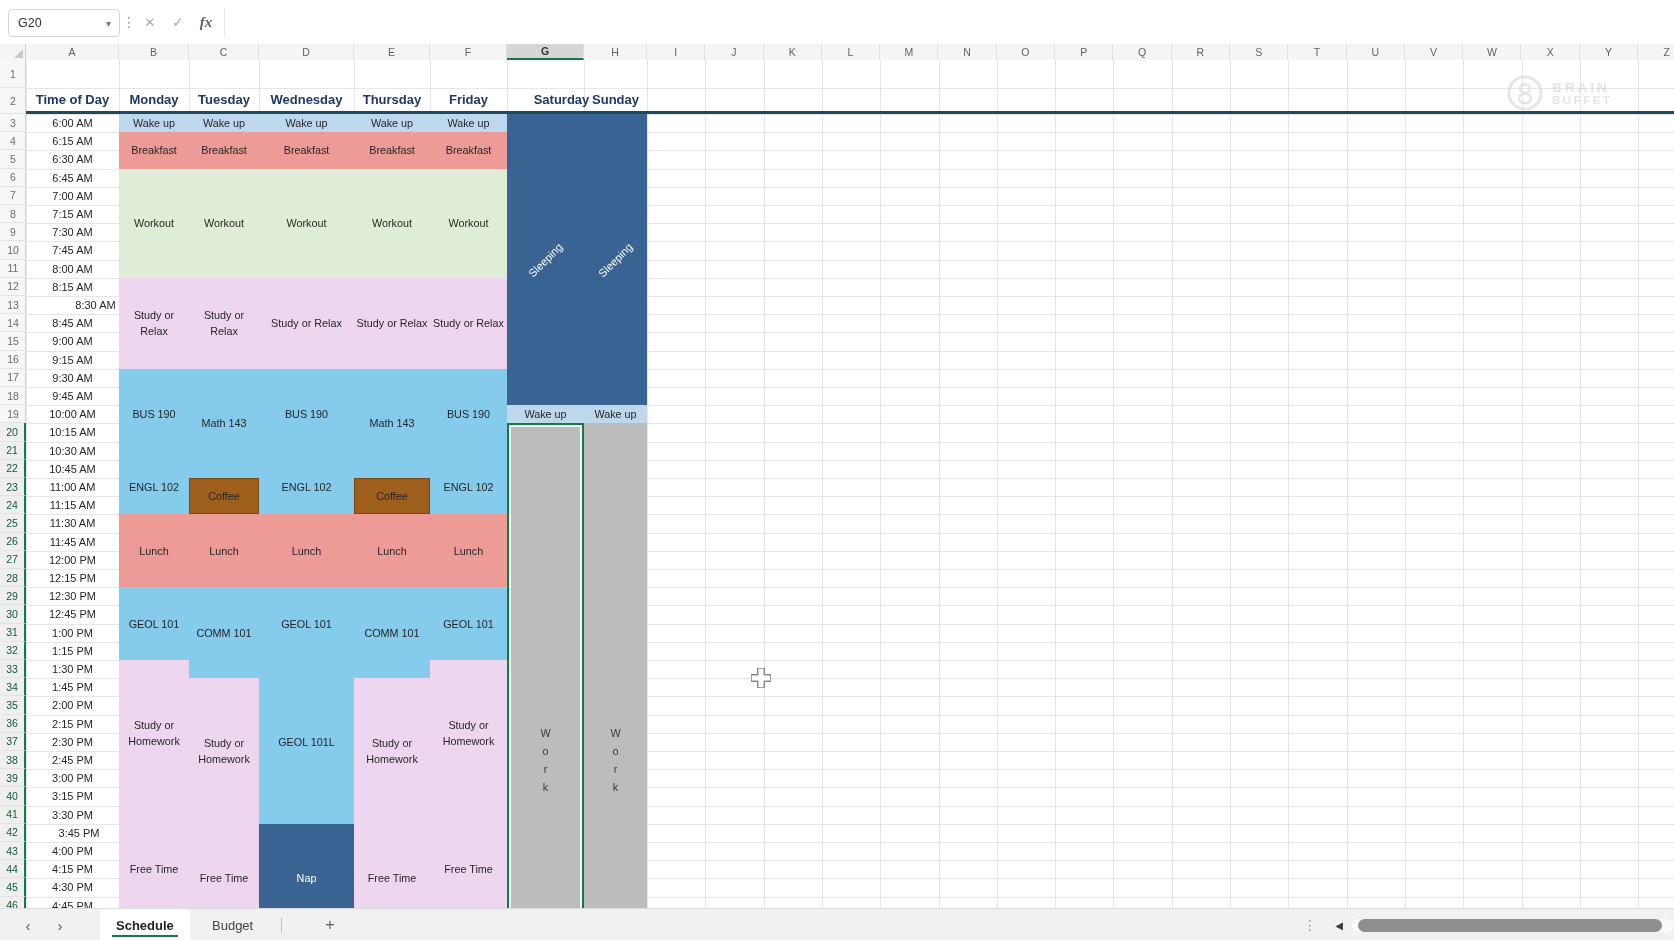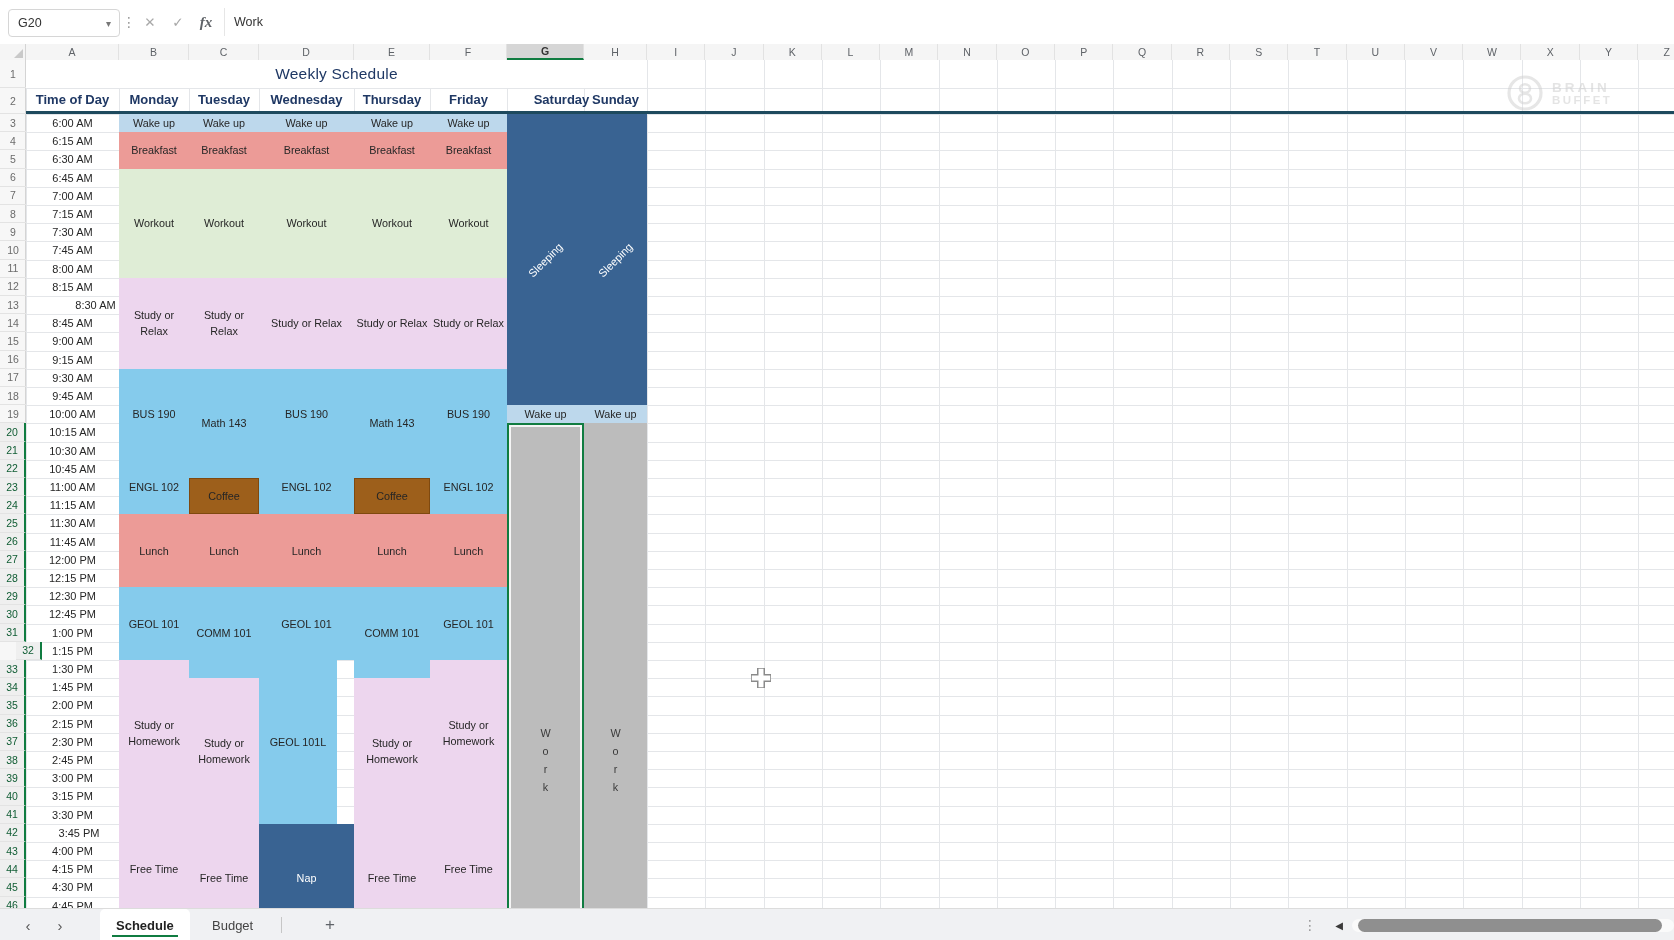--- a/index.html
+++ b/index.html
@@ -80,21 +80,20 @@
   <div id="formula-row">
     <div id="name-box">
       <span class="ref">G20</span>
       <span class="chev">▾</span>
     </div>
     <div class="fbar-dots">⋮</div>
     <div class="fbar-ico" id="fx-cancel">✕</div>
     <div class="fbar-ico" id="fx-enter">✓</div>
     <div class="fbar-ico" id="fx-label">fx</div>
     <div id="formula-divider"></div>
-    <div id="formula-input">Work</div>
   </div>
 
   <div id="col-headers">
     <div id="corner-box"></div>
   <div class="colhdr" style="left: 26px; width: 93px; height: 16px;">A</div>
       <div class="colhdr" style="left: 119px; width: 70px; height: 16px;">B</div>
       <div class="colhdr" style="left: 189px; width: 70px; height: 16px;">C</div>
       <div class="colhdr" style="left: 259px; width: 95px; height: 16px;">D</div>
       <div class="colhdr" style="left: 354px; width: 76px; height: 16px;">E</div>
       <div class="colhdr" style="left: 430px; width: 77px; height: 16px;">F</div>
@@ -187,21 +186,20 @@
         <div class="hline" style="top: 691px;"></div>
         <div class="hline" style="top: 709.2px;"></div>
         <div class="hline" style="top: 727.4px;"></div>
         <div class="hline" style="top: 745.6px;"></div>
         <div class="hline" style="top: 763.8px;"></div>
         <div class="hline" style="top: 782px;"></div>
         <div class="hline" style="top: 800.2px;"></div>
         <div class="hline" style="top: 818.4px;"></div>
         <div class="hline" style="top: 836.6px;"></div>
       </div>
-    <div id="title-cell">Weekly Schedule</div>
     <div id="day-headers">
         <div class="dayhdr" style="left: 26px; width: 93px;">Time of Day</div>
         <div class="dayhdr" style="left: 119px; width: 70px;">Monday</div>
         <div class="dayhdr" style="left: 189px; width: 70px;">Tuesday</div>
         <div class="dayhdr" style="left: 259px; width: 95px;">Wednesday</div>
         <div class="dayhdr" style="left: 354px; width: 76px;">Thursday</div>
         <div class="dayhdr" style="left: 430px; width: 77px;">Friday</div>
         <div class="dayhdr" style="left: 507px; width: 77px; padding-left: 16px;">Saturday</div>
         <div class="dayhdr" style="left: 584px; width: 63px;">Sunday</div>
       </div>
@@ -328,21 +326,21 @@
         </div>
         <div class="blk class" style="left: 259px; width: 95px; top: 399.8px; height: 54.6px; background: rgb(133, 203, 236);">
           <span class="lbl">ENGL 102</span>
         </div>
         <div class="blk meal" style="left: 259px; width: 95px; top: 454.4px; height: 72.8px; background: rgb(236, 155, 151);">
           <span class="lbl">Lunch</span>
         </div>
         <div class="blk class" style="left: 259px; width: 95px; top: 527.2px; height: 72.8px; background: rgb(133, 203, 236);">
           <span class="lbl">GEOL 101</span>
         </div>
-        <div class="blk class" style="left: 259px; width: 78px; top: 600px; height: 163.8px; background: rgb(133, 203, 236);">
+        <div class="blk class" style="left: 259px; width: 95px; top: 600px; height: 163.8px; background: rgb(133, 203, 236);">
           <span class="lbl">GEOL 101L</span>
         </div>
         <div class="blk nap" style="left: 259px; width: 95px; top: 763.8px; height: 109.2px; background: rgb(57, 99, 146);">
           <span class="lbl">Nap</span>
         </div>
         <div class="blk wake" style="left: 354px; width: 76px; top: 54px; height: 18.2px; background: rgb(189, 216, 236);">
           <span class="lbl">Wake up</span>
         </div>
         <div class="blk meal" style="left: 354px; width: 76px; top: 72.2px; height: 36.4px; background: rgb(236, 155, 151);">
           <span class="lbl">Breakfast</span>
@@ -445,21 +443,21 @@
         <div class="rowhdr sel" style="top: 399.8px; height: 18.2px;">22</div>
         <div class="rowhdr sel" style="top: 418px; height: 18.2px;">23</div>
         <div class="rowhdr sel" style="top: 436.2px; height: 18.2px;">24</div>
         <div class="rowhdr sel" style="top: 454.4px; height: 18.2px;">25</div>
         <div class="rowhdr sel" style="top: 472.6px; height: 18.2px;">26</div>
         <div class="rowhdr sel" style="top: 490.8px; height: 18.2px;">27</div>
         <div class="rowhdr sel" style="top: 509px; height: 18.2px;">28</div>
         <div class="rowhdr sel" style="top: 527.2px; height: 18.2px;">29</div>
         <div class="rowhdr sel" style="top: 545.4px; height: 18.2px;">30</div>
         <div class="rowhdr sel" style="top: 563.6px; height: 18.2px;">31</div>
-        <div class="rowhdr sel" style="top: 581.8px; height: 18.2px; margin-left: 16px;">32</div>
+        <div class="rowhdr sel" style="top: 581.8px; height: 18.2px;">32</div>
         <div class="rowhdr sel" style="top: 600px; height: 18.2px;">33</div>
         <div class="rowhdr sel" style="top: 618.2px; height: 18.2px;">34</div>
         <div class="rowhdr sel" style="top: 636.4px; height: 18.2px;">35</div>
         <div class="rowhdr sel" style="top: 654.6px; height: 18.2px;">36</div>
         <div class="rowhdr sel" style="top: 672.8px; height: 18.2px;">37</div>
         <div class="rowhdr sel" style="top: 691px; height: 18.2px;">38</div>
         <div class="rowhdr sel" style="top: 709.2px; height: 18.2px;">39</div>
         <div class="rowhdr sel" style="top: 727.4px; height: 18.2px;">40</div>
         <div class="rowhdr sel" style="top: 745.6px; height: 18.2px;">41</div>
         <div class="rowhdr sel" style="top: 763.8px; height: 18.2px;">42</div>

